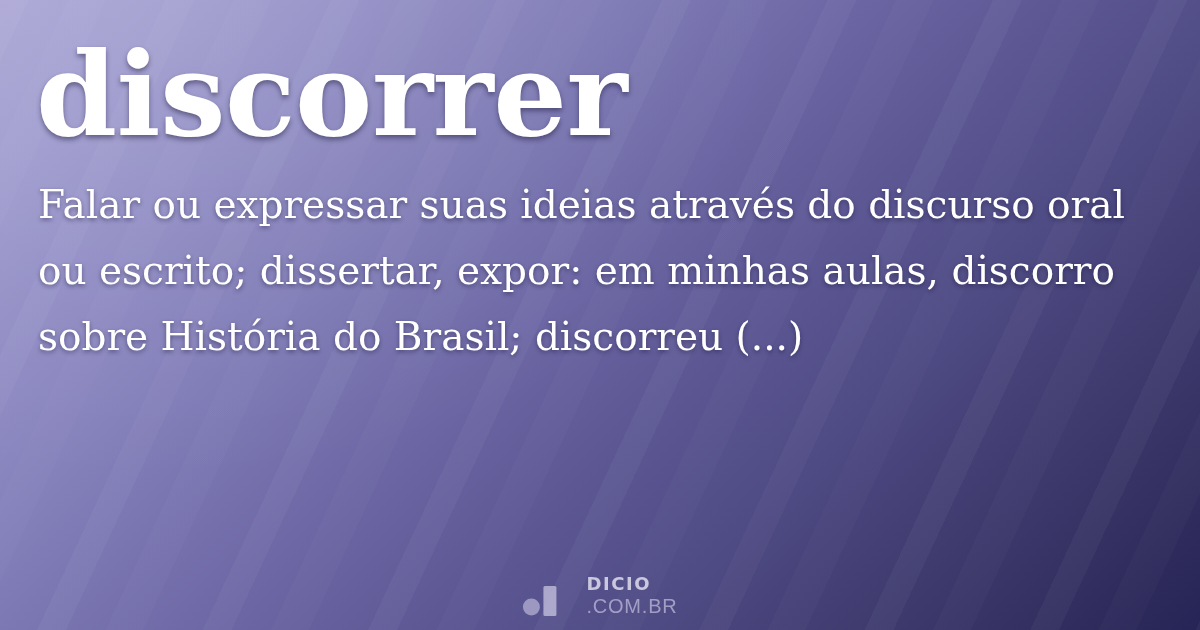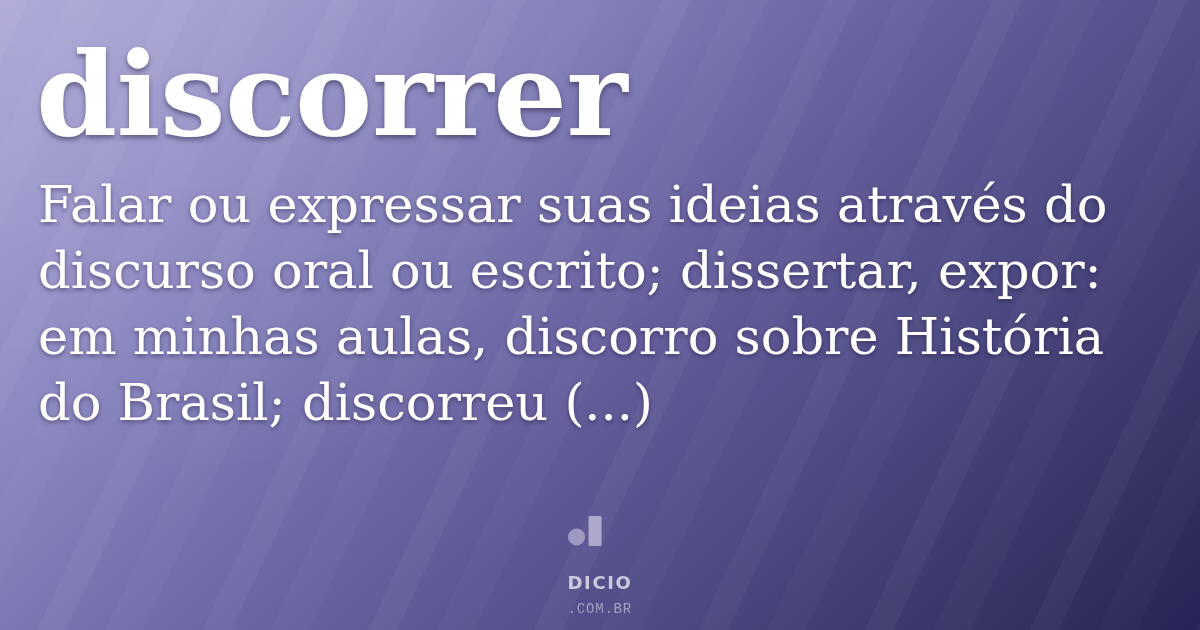--- a/index.html
+++ b/index.html
@@ -88,37 +88,36 @@
     position: absolute;
     left: 38px;
     right: 34px;
     top: 172px;
   }
 
   .definition {
     margin: 0;
     font-family: "DejaVu Serif", "Liberation Serif", serif;
     font-weight: 400;
-    font-size: 51px;
+    font-size: 39px;
     line-height: 66px;
     color: #ffffff;
     text-shadow: 0 2px 4px rgba(20,18,50,0.45);
   }
 
   
   #logo {
     position: absolute;
     left: 50%;
     transform: translateX(-50%);
     bottom: 14px;
     display: flex;
-    align-items: flex-start;
+    align-items: flex-end;
     gap: 28px;
     opacity: 0.78;
-    flex-direction: column;
   }
 
   .logo-mark {
     display: block;
   }
 
   .logo-words {
     display: flex;
     flex-direction: column;
     justify-content: center;
@@ -127,26 +126,26 @@
 
   .logo-name {
     font-family: "DejaVu Sans", "Liberation Sans", sans-serif;
     font-weight: 700;
     font-size: 18px;
     letter-spacing: 1.6px;
     color: #eceaf6;
   }
 
   .logo-tld {
-    font-family: Liberation Mono, monospace;
+    font-family: Liberation Sans, sans-serif;
     font-weight: 400;
-    font-size: 14px;
+    font-size: 20px;
     letter-spacing: 0.8px;
     color: #b9b5d6;
-    margin-top: 10px;
+    margin-top: 3px;
   }
 </style>
 </head>
 <body>
 
 <div id="card">
 
   <div id="glow"></div>
   <div id="stripes"></div>
 

